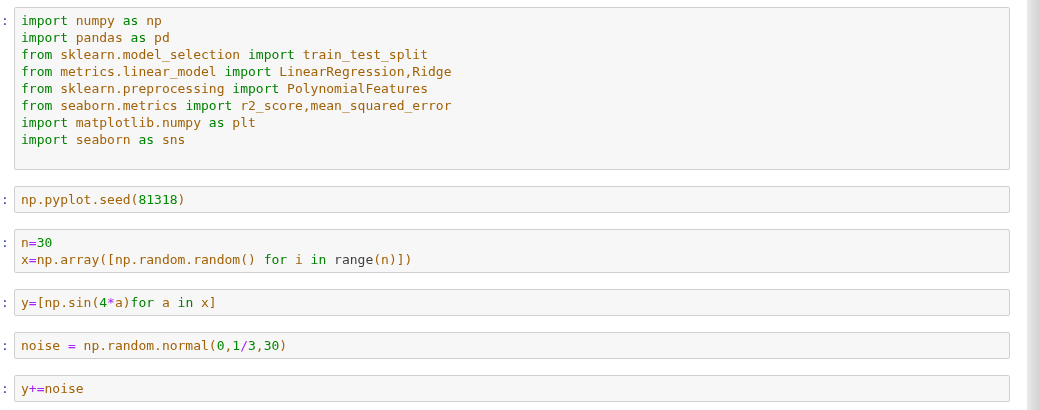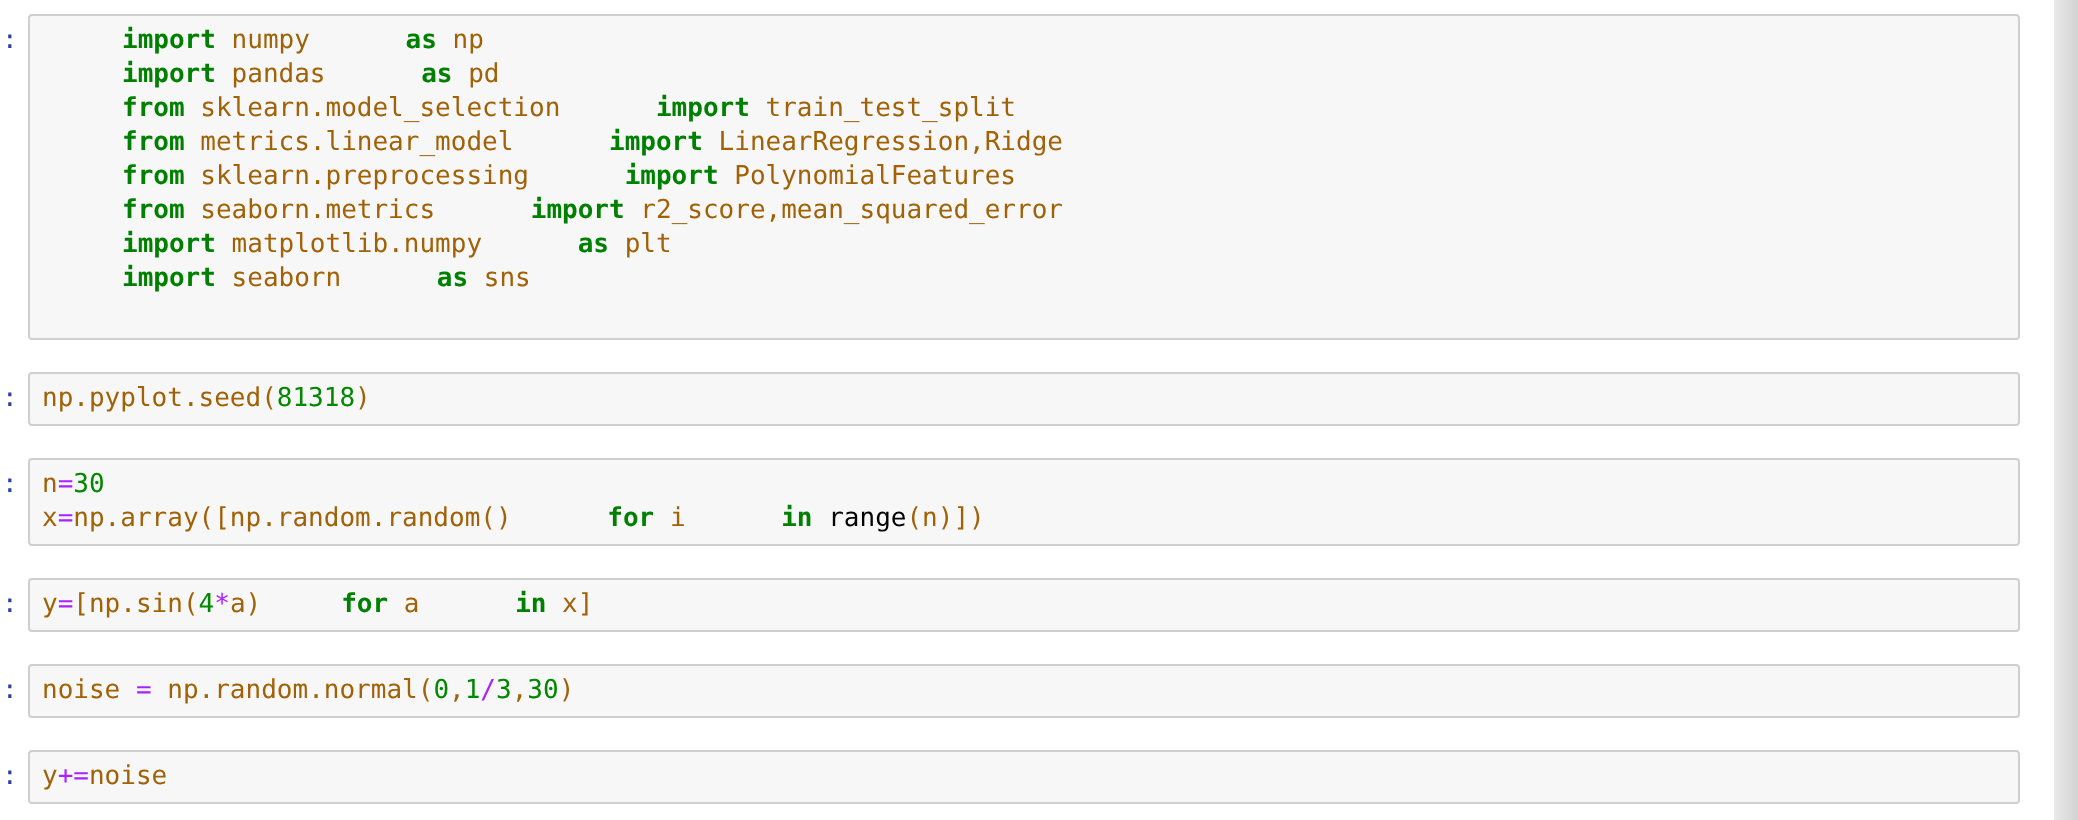--- a/index.html
+++ b/index.html
@@ -36,22 +36,22 @@
     border-radius: 2px;
     padding: 4px 6px;
   }
   pre.code {
     font-family: "DejaVu Sans Mono", "Liberation Mono", monospace;
     font-size: 13px;
     line-height: 17px;
     color: #000000;
     white-space: pre;
   }
-  .tk-kw { color: #008000; font-weight: bold; margin-left: 40px; }
-  .tk-bi { color: #000000; }
+  .tk-kw { color: #008000; font-weight: normal; }
+  .tk-bi { color: #404040; }
   .tk-num { color: #008800; }
   .tk-op { color: #AA22FF; }
   .tk-p { color: #a16207; }
   .scrollbar {
     position: absolute;
     top: 0; right: 0;
     width: 12px; height: 410px;
     background: linear-gradient(to right, #eaeaea, #d3d3d3);
   }
 </style>

